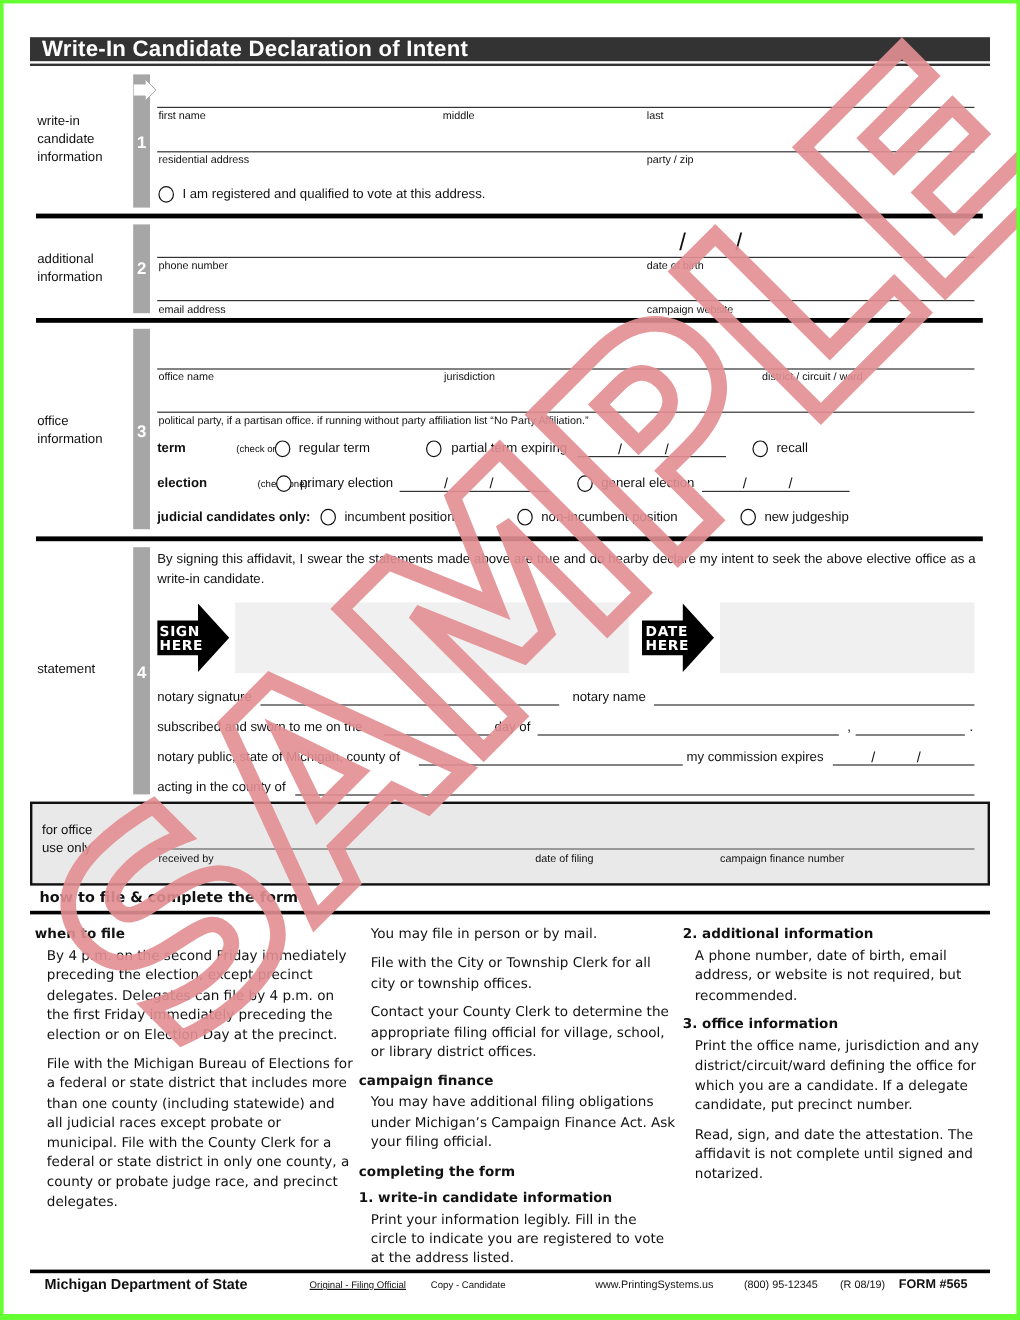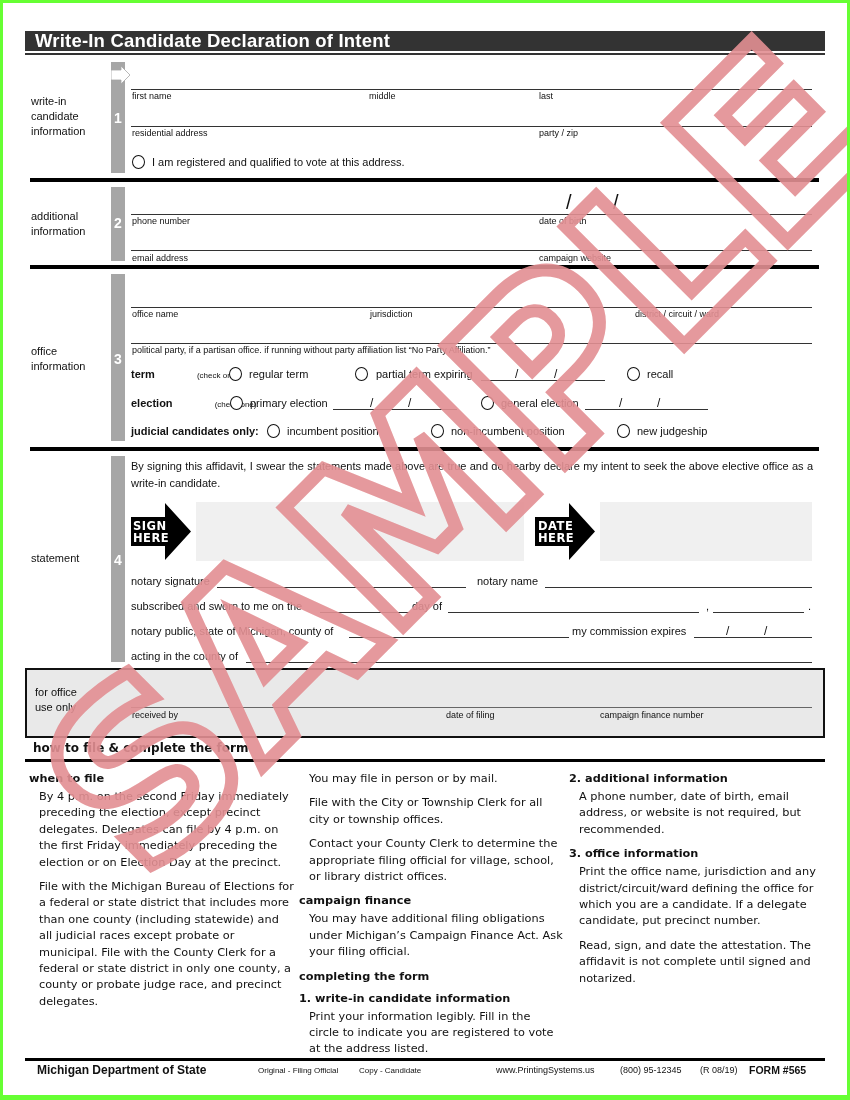--- a/index.html
+++ b/index.html
@@ -233,21 +233,21 @@
 <div class="col" style="left:569px;top:771px;width:260px;">
   <h4>2. additional information</h4>
   <p>A phone number, date of birth, email address, or website is not required, but recommended.</p>
   <h4>3. office information</h4>
   <p>Print the office name, jurisdiction and any district/circuit/ward defining the office for which you are a candidate. If a delegate candidate, put precinct number.</p>
   <p>Read, sign, and date the attestation. The affidavit is not complete until signed and notarized.</p>
 </div>
 
 <div class="footer-rule"></div>
 <div class="footer big" style="left:37px;">Michigan Department of State</div>
-<div class="footer tiny" style="left:258px;">Original - Filing Official</div>
+<div class="footer tiny" style="left:258px;text-decoration:underline;">Original - Filing Official</div>
 <div class="footer tiny" style="left:359px;">Copy - Candidate</div>
 <div class="footer" style="left:496px;font-size:9px;top:1065px;">www.PrintingSystems.us</div>
 <div class="footer" style="left:620px;font-size:9px;top:1065px;">(800) 95-12345</div>
 <div class="footer" style="left:700px;font-size:9px;top:1065px;">(R 08/19)</div>
 <div class="footer" style="left:749px;font-size:10.5px;top:1064px;font-weight:bold;">FORM #565</div>
 
 <svg class="watermark" viewBox="0 0 850 1100">
   <text id="wm-text" x="0" y="0" transform="translate(470 470) rotate(-45)" text-anchor="middle" dominant-baseline="middle" font-family="DejaVu Sans, sans-serif" font-weight="bold" font-size="230" fill="none" stroke="#e38f93" stroke-width="13" stroke-linejoin="miter" opacity="0.9">SAMPLE</text>
 </svg>
 

